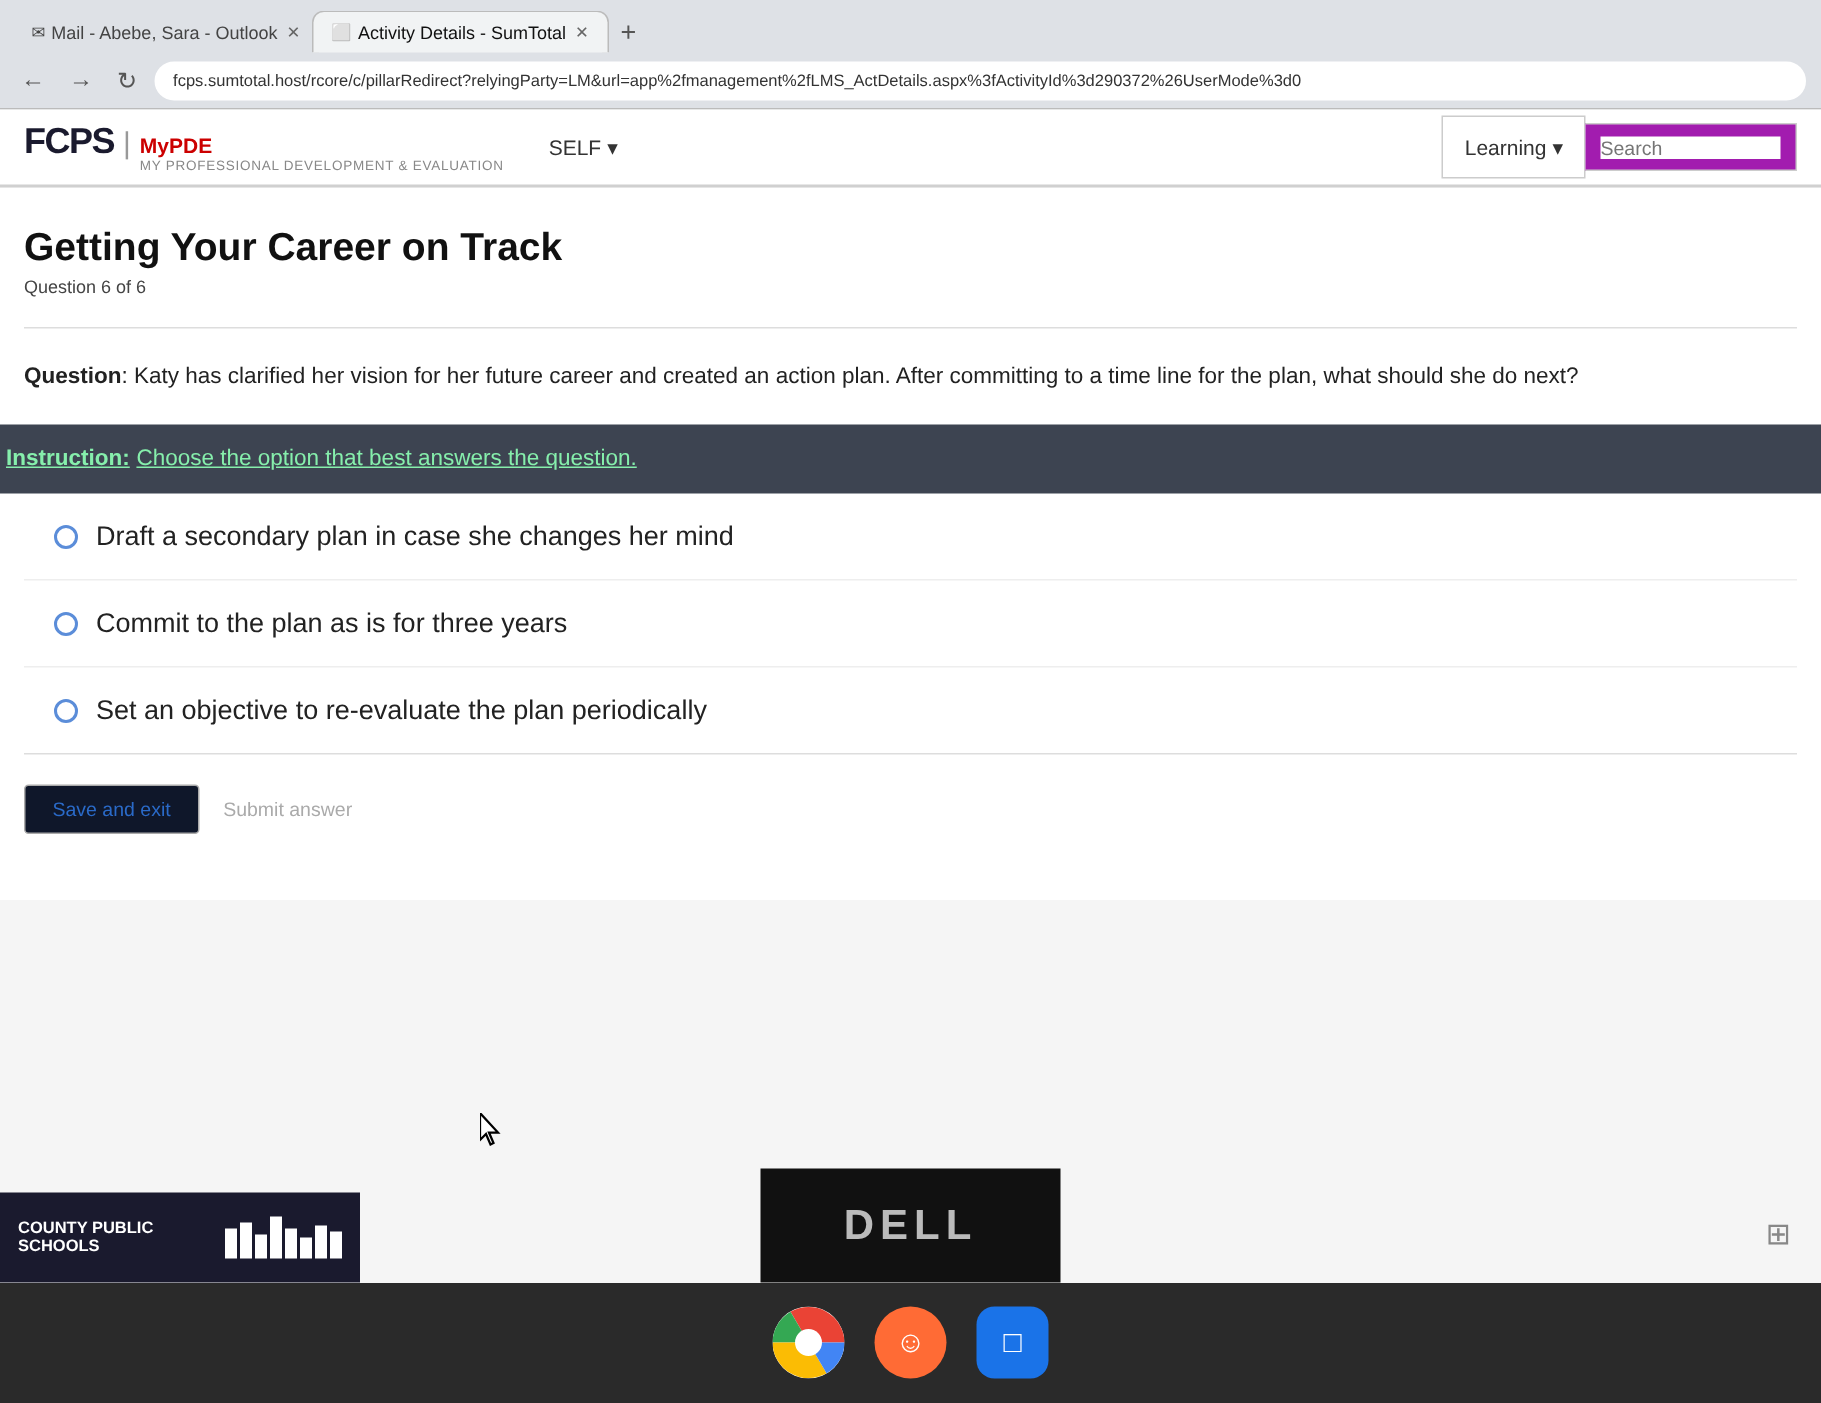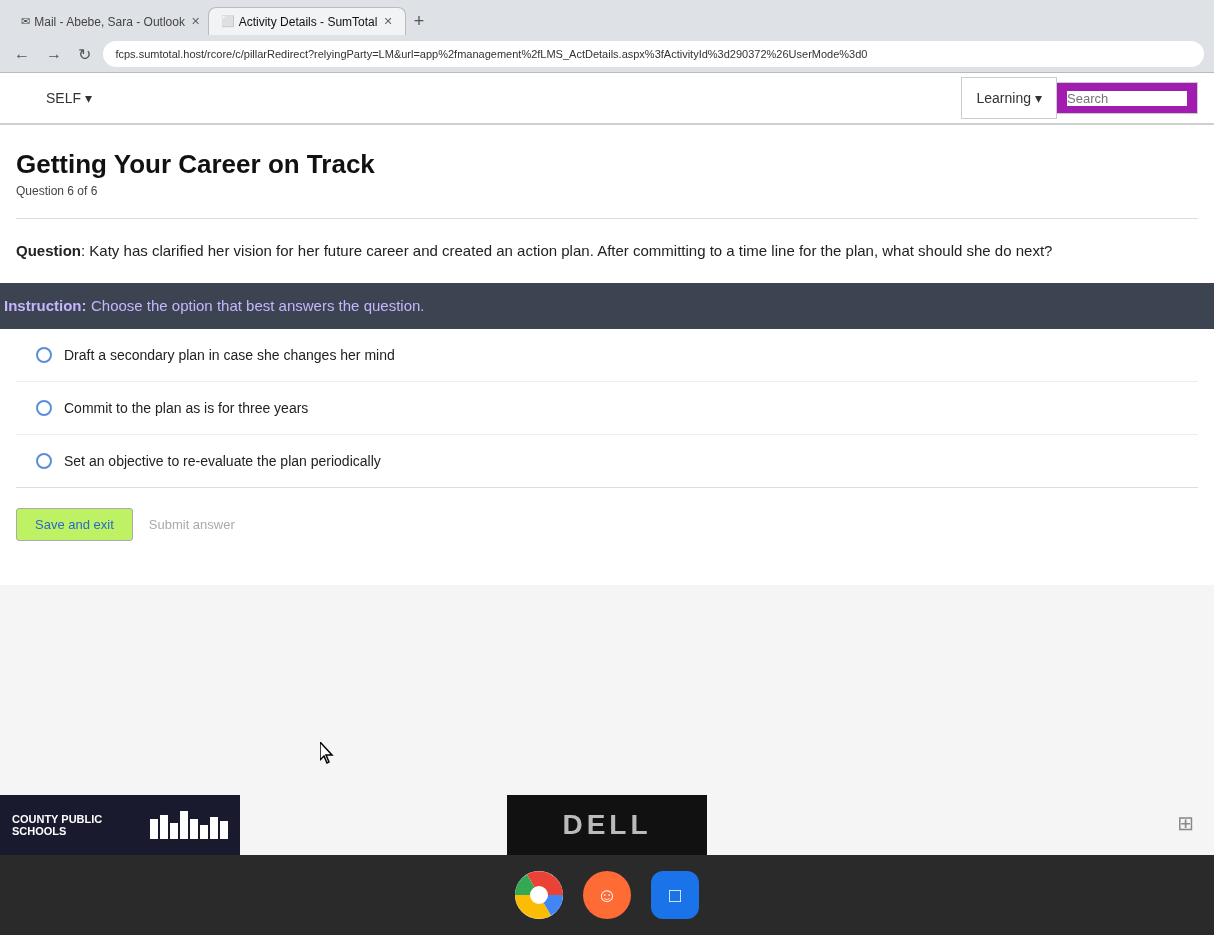--- a/index.html
+++ b/index.html
@@ -197,22 +197,23 @@
       font-weight: bold;
     }
 
     .instruction-bar {
       background: #3d4451;
       padding: 14px 20px;
       margin: 0 -32px;
       width: calc(100% + 64px);
     }
     .instruction-bar span {
-      color: #c4b5fd;
+      color: #86efac;
       font-size: 15px;
+      text-decoration: underline;
     }
     .instruction-bar .instr-bold {
       font-weight: bold;
     }
 
     .options-block {
       border-bottom: 1px solid #ddd;
     }
     .option-item {
       display: flex;
@@ -231,33 +232,33 @@
       height: 16px;
       border-radius: 50%;
       border: 2px solid #5b8dd9;
       background: #fff;
       flex-shrink: 0;
       display: flex;
       align-items: center;
       justify-content: center;
     }
     .option-text {
-      font-size: 14px;
+      font-size: 18px;
       color: #222;
     }
 
     .actions-block {
       padding: 20px 0;
       display: flex;
       align-items: center;
       gap: 16px;
     }
     .btn-save-exit {
       border: 1px solid #aaa;
-      background: #bef264;
+      background: #0f172a;
       padding: 8px 18px;
       font-size: 13px;
       color: #2a6ac8;
       cursor: pointer;
       border-radius: 3px;
     }
     .btn-submit {
       border: none;
       background: transparent;
       font-size: 13px;
@@ -328,21 +329,21 @@
       align-items: flex-end;
     }
     .bar { width: 8px; background: #fff; }
 
     .dell-logo-area {
       position: fixed;
       bottom: 80px;
       left: 50%;
       transform: translateX(-50%);
       width: 200px;
-      height: 60px;
+      height: 76px;
       background: #111;
       display: flex;
       align-items: center;
       justify-content: center;
     }
     .dell-text {
       color: #fff;
       font-size: 28px;
       font-weight: bold;
       letter-spacing: 4px;
@@ -378,20 +379,28 @@
 
   <div class="address-bar">
     <span class="nav-btn">←</span>
     <span class="nav-btn">→</span>
     <span class="nav-btn">↻</span>
     <input class="address-input" type="text" value="fcps.sumtotal.host/rcore/c/pillarRedirect?relyingParty=LM&amp;url=app%2fmanagement%2fLMS_ActDetails.aspx%3fActivityId%3d290372%26UserMode%3d0" style="">
   </div>
 </div>
 
 <div class="app-header">
+  <div class="brand">
+    <span class="brand-fcps">FCPS</span>
+    <span class="brand-divider">|</span>
+    <div class="brand-right">
+      <span class="brand-mypde">MyPDE</span>
+      <span class="brand-subtitle">MY PROFESSIONAL DEVELOPMENT &amp; EVALUATION</span>
+    </div>
+  </div>
   <div class="self-dropdown">
     <span>SELF</span>
     <span>▾</span>
   </div>
   <div class="header-right">
     <button class="learning-btn">
       <span>Learning</span>
       <span>▾</span>
     </button>
     <div class="search-box">

